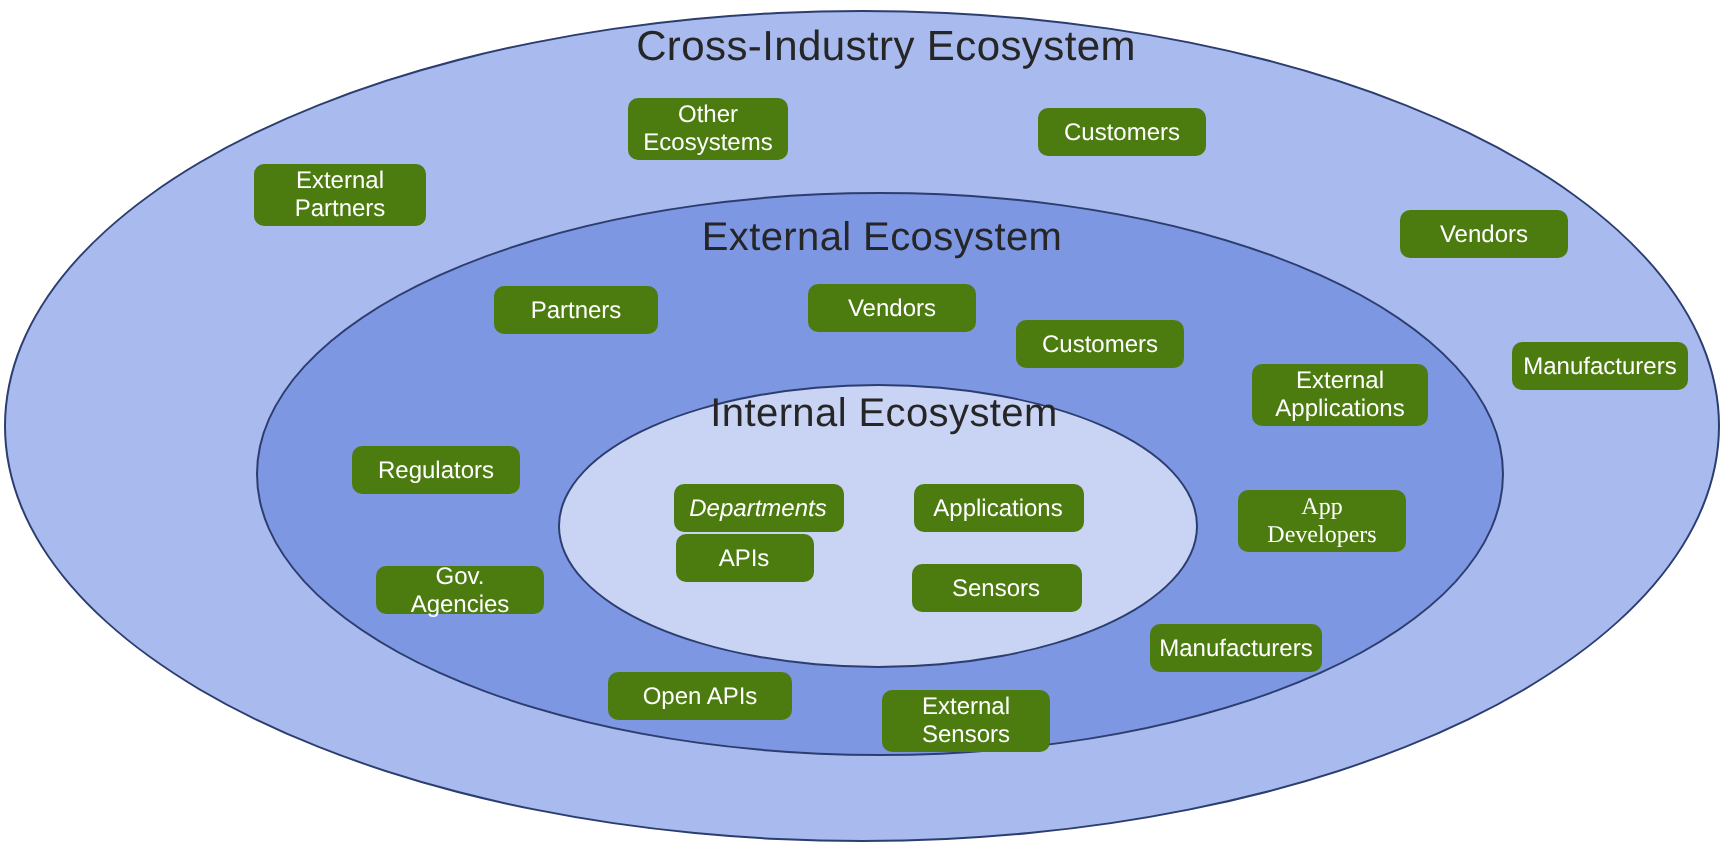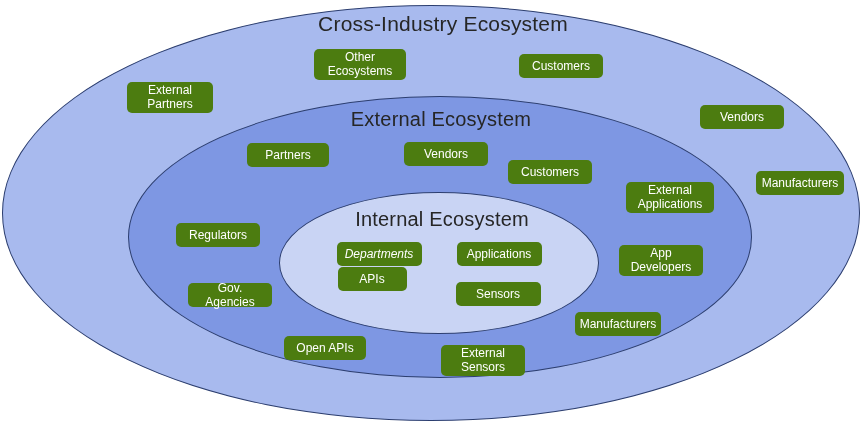--- a/index.html
+++ b/index.html
@@ -39,21 +39,21 @@
   .ring-title {
     position: absolute;
     transform: translateX(-50%);
     white-space: nowrap;
     color: var(--title, #262626);
     font-weight: 500;
     letter-spacing: 0.2px;
   }
   .ring-title.t-outer  { left: 443px; top: 12px;  font-size: 21px; }
   .ring-title.t-middle { left: 441px; top: 108px; font-size: 20px; }
-  .ring-title.t-inner  { left: 442px; top: 208px; font-size: 20px; }
+  .ring-title.t-inner  { left: 442px; top: 196px; font-size: 20px; }
   .node {
     position: absolute;
     box-sizing: border-box;
     display: flex;
     align-items: center;
     justify-content: center;
     text-align: center;
     background: var(--node-bg, #4c7c10);
     color: var(--node-text, #ffffff);
     border-radius: 5px;
@@ -71,36 +71,36 @@
   <div class="ellipse middle"></div>
   <div class="ellipse inner"></div>
 
   <div class="ring-title t-middle">External Ecosystem</div>
   <div class="ring-title t-outer">Cross-Industry Ecosystem</div>
   <div class="ring-title t-inner">Internal Ecosystem</div>
 
   <div id="nodes">
       <div class="node" style="left: 127px; top: 81.5px; width: 86px; height: 31px;">External
 Partners</div>
-      <div class="node" style="left: 314px; top: 48.5px; width: 92px; height: 31px;">Other
+      <div class="node" style="left: 314px; top: 48.5px; width: 80px; height: 31px;">Other
 Ecosystems</div>
       <div class="node" style="left: 519px; top: 54px; width: 84px; height: 24px;">Customers</div>
       <div class="node" style="left: 700px; top: 105px; width: 84px; height: 24px;">Vendors</div>
       <div class="node" style="left: 756px; top: 171px; width: 88px; height: 24px;">Manufacturers</div>
       <div class="node" style="left: 247px; top: 143px; width: 82px; height: 24px;">Partners</div>
       <div class="node" style="left: 404px; top: 142px; width: 84px; height: 24px;">Vendors</div>
       <div class="node" style="left: 508px; top: 160px; width: 84px; height: 24px;">Customers</div>
       <div class="node" style="left: 626px; top: 181.5px; width: 88px; height: 31px;">External
 Applications</div>
       <div class="node" style="left: 176px; top: 211px; width: 84px; height: 24px; margin-top: 12px;">Regulators</div>
-      <div class="node" style="left: 619px; top: 244.5px; width: 84px; height: 31px;">App
+      <div class="node" style="left: 619px; top: 244.5px; width: 84px; height: 31px; font-family: Liberation Serif, serif;">App
 Developers</div>
       <div class="node" style="left: 188px; top: 283px; width: 84px; height: 24px;">Gov. Agencies</div>
       <div class="node" style="left: 575px; top: 312px; width: 86px; height: 24px;">Manufacturers</div>
-      <div class="node" style="left: 284px; top: 336px; width: 82px; height: 24px;">Open APIs</div>
+      <div class="node" style="left: 304px; top: 336px; width: 92px; height: 24px;">Open APIs</div>
       <div class="node" style="left: 441px; top: 344.5px; width: 84px; height: 31px;">External
 Sensors</div>
       <div class="node" style="left: 336.5px; top: 242px; width: 85px; height: 24px; font-style: italic;">Departments</div>
       <div class="node" style="left: 456.5px; top: 242px; width: 85px; height: 24px;">Applications</div>
       <div class="node" style="left: 337.5px; top: 267px; width: 69px; height: 24px;">APIs</div>
       <div class="node" style="left: 455.5px; top: 282px; width: 85px; height: 24px;">Sensors</div>
     </div>
 </div>
 
 </body></html>

